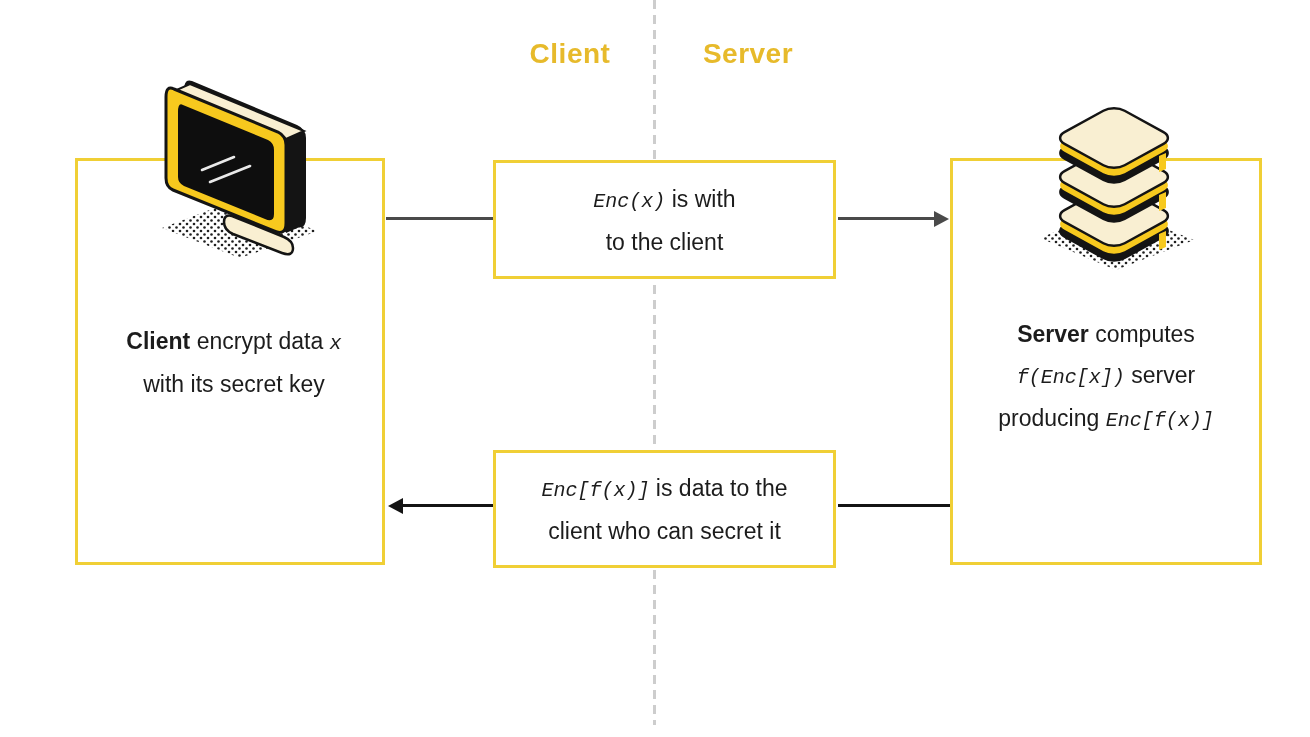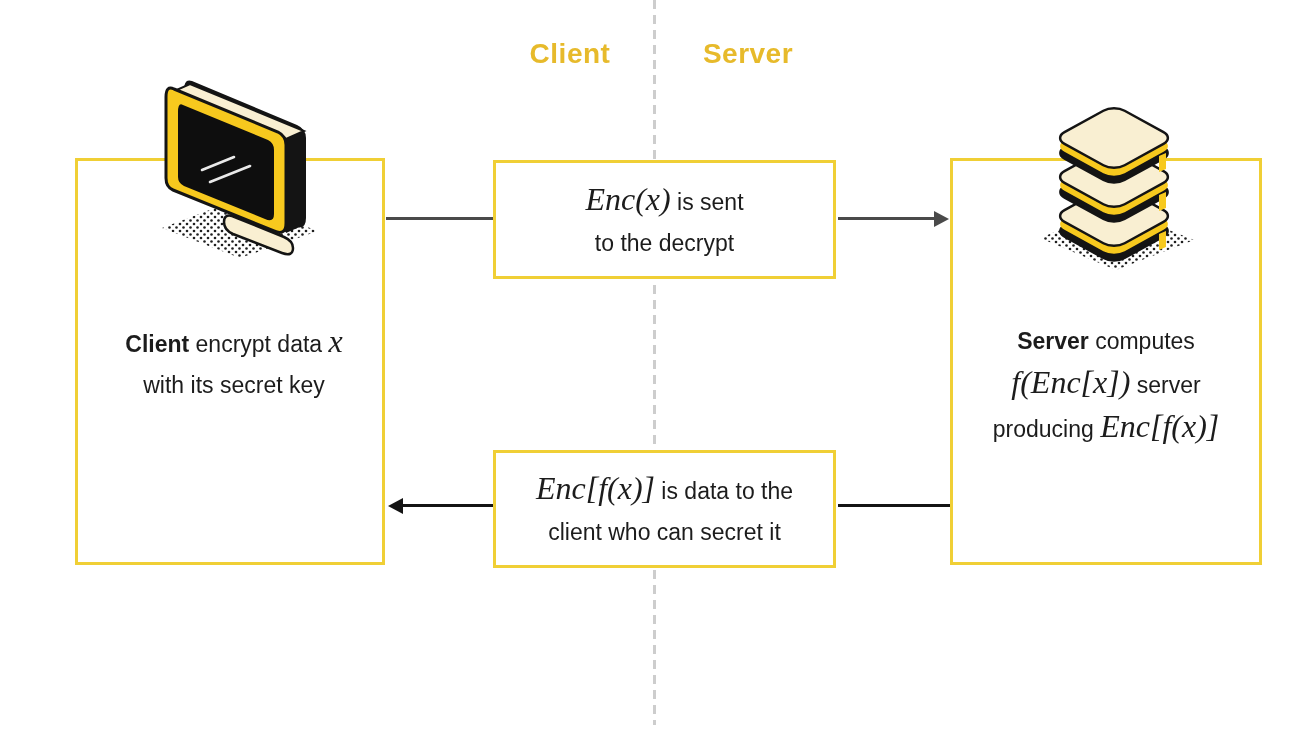--- a/index.html
+++ b/index.html
@@ -50,28 +50,28 @@
 
   .box-text {
     position: absolute;
     left: 0; right: 0;
     text-align: center;
     font-size: 23px;
     line-height: 41px;
     color: #1c1c1c;
   }
   .box-client .box-text { top: 160px; margin-left: 8px; }
-  .box-server .box-text { top: 160px; }
+  .box-server .box-text { top: 153px; }
   .box-msg-top .box-text { top: 16px; }
   .box-msg-bottom .box-text { top: 15px; }
   .bold { font-weight: 700; }
   .math {
-    font-family: Liberation Serif, serif;
+    font-family: Liberation Mono, monospace;
     font-style: italic;
-    font-size: 32px;
+    font-size: 20px;
   }
 
   
   .conn {
     position: absolute;
     height: 3px;
     z-index: 1;
   }
   .conn.gray { background: #4a4a4a; }
   .conn.black { background: #141414; }
@@ -116,22 +116,22 @@
   <div class="ybox box-server">
     <div class="box-text">
       <div><span class="bold">Server</span><span> computes</span></div>
       <div><span class="math">f(Enc[x])</span><span> server</span></div>
       <div><span>producing </span><span class="math">Enc[f(x)]</span></div>
     </div>
   </div>
 
   <div class="ybox box-msg-top">
     <div class="box-text">
-      <div><span class="math">Enc(x)</span><span> is sent</span></div>
-      <div>to the decrypt</div>
+      <div><span class="math">Enc(x)</span><span> is with</span></div>
+      <div>to the client</div>
     </div>
   </div>
 
   <div class="ybox box-msg-bottom">
     <div class="box-text">
       <div><span class="math">Enc[f(x)]</span><span> is data to the</span></div>
       <div>client who can secret it</div>
     </div>
   </div>
 

